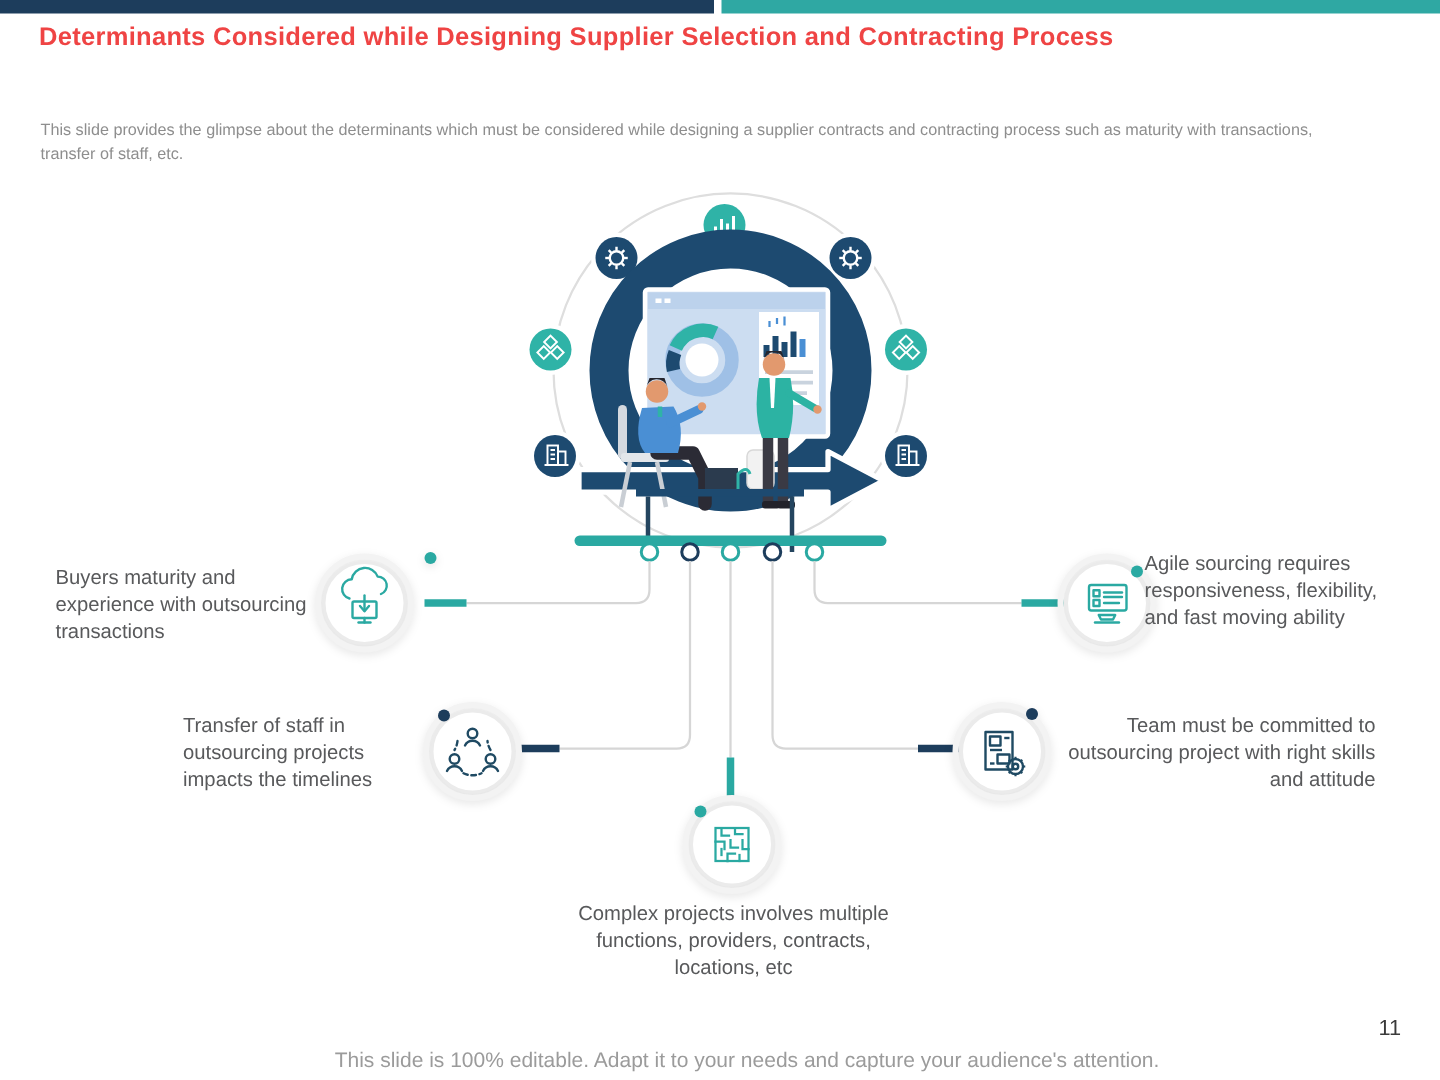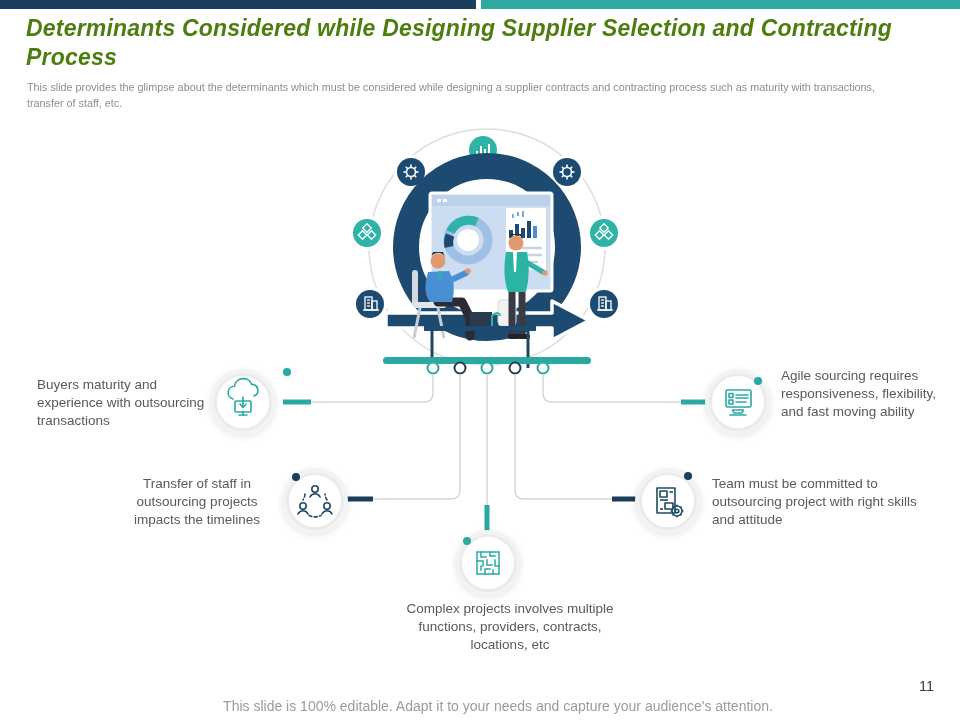--- a/index.html
+++ b/index.html
@@ -6,38 +6,38 @@
   .slide{
     position:relative;width:960px;height:720px;overflow:hidden;background:#ffffff;
     font-family:"Liberation Sans", sans-serif;
   }
   
   .topbar-left{position:absolute;left:0;top:0;width:476px;height:9px;background:#1d3d5c;}
   .topbar-right{position:absolute;left:481px;top:0;width:479px;height:9px;background:#2fa8a3;}
   
   .title{
     position:absolute;left:26px;top:14px;width:880px;margin:0;
-    font-size:23px;line-height:1.25;font-weight:bold;color:#4d7c0f;letter-spacing:.2px;font-style:italic;
+    font-size:17px;line-height:1.25;font-weight:bold;color:#ef4444;letter-spacing:.2px;
   }
   .subtitle{
     position:absolute;left:27px;top:80px;width:858px;margin:0;
     font-size:10.8px;line-height:1.45;color:#8e8e8e;
   }
   
   .diagram{position:absolute;left:0;top:0;width:960px;height:720px;}
   .callout-shadow{filter:drop-shadow(0 2px 3px rgba(0,0,0,.10));}
   
   .callout-label{
     position:absolute;font-size:13.5px;line-height:1.33;color:#58595b;
   }
   .cl-1{left:37px;top:376px;width:168px;text-align:left;}
-  .cl-2{left:122px;top:475px;width:150px;text-align:center;}
-  .cl-3{left:781px;top:367px;width:160px;text-align:left;}
-  .cl-4{left:712px;top:475px;width:205px;text-align:left;}
-  .cl-5{left:405px;top:600px;width:210px;text-align:center;}
+  .cl-2{left:122px;top:475px;width:150px;text-align:left;}
+  .cl-3{left:763px;top:367px;width:160px;text-align:left;}
+  .cl-4{left:712px;top:475px;width:205px;text-align:right;}
+  .cl-5{left:384px;top:600px;width:210px;text-align:center;}
   
   .footer-note{
     position:absolute;left:0;top:698px;width:960px;text-align:center;
     font-size:14px;color:#9b9b9b;padding-left:18px;
   }
   .page-number{
     position:absolute;right:26px;top:678px;font-size:14.5px;color:#3a3a3a;
   }
 </style>
 </head>

